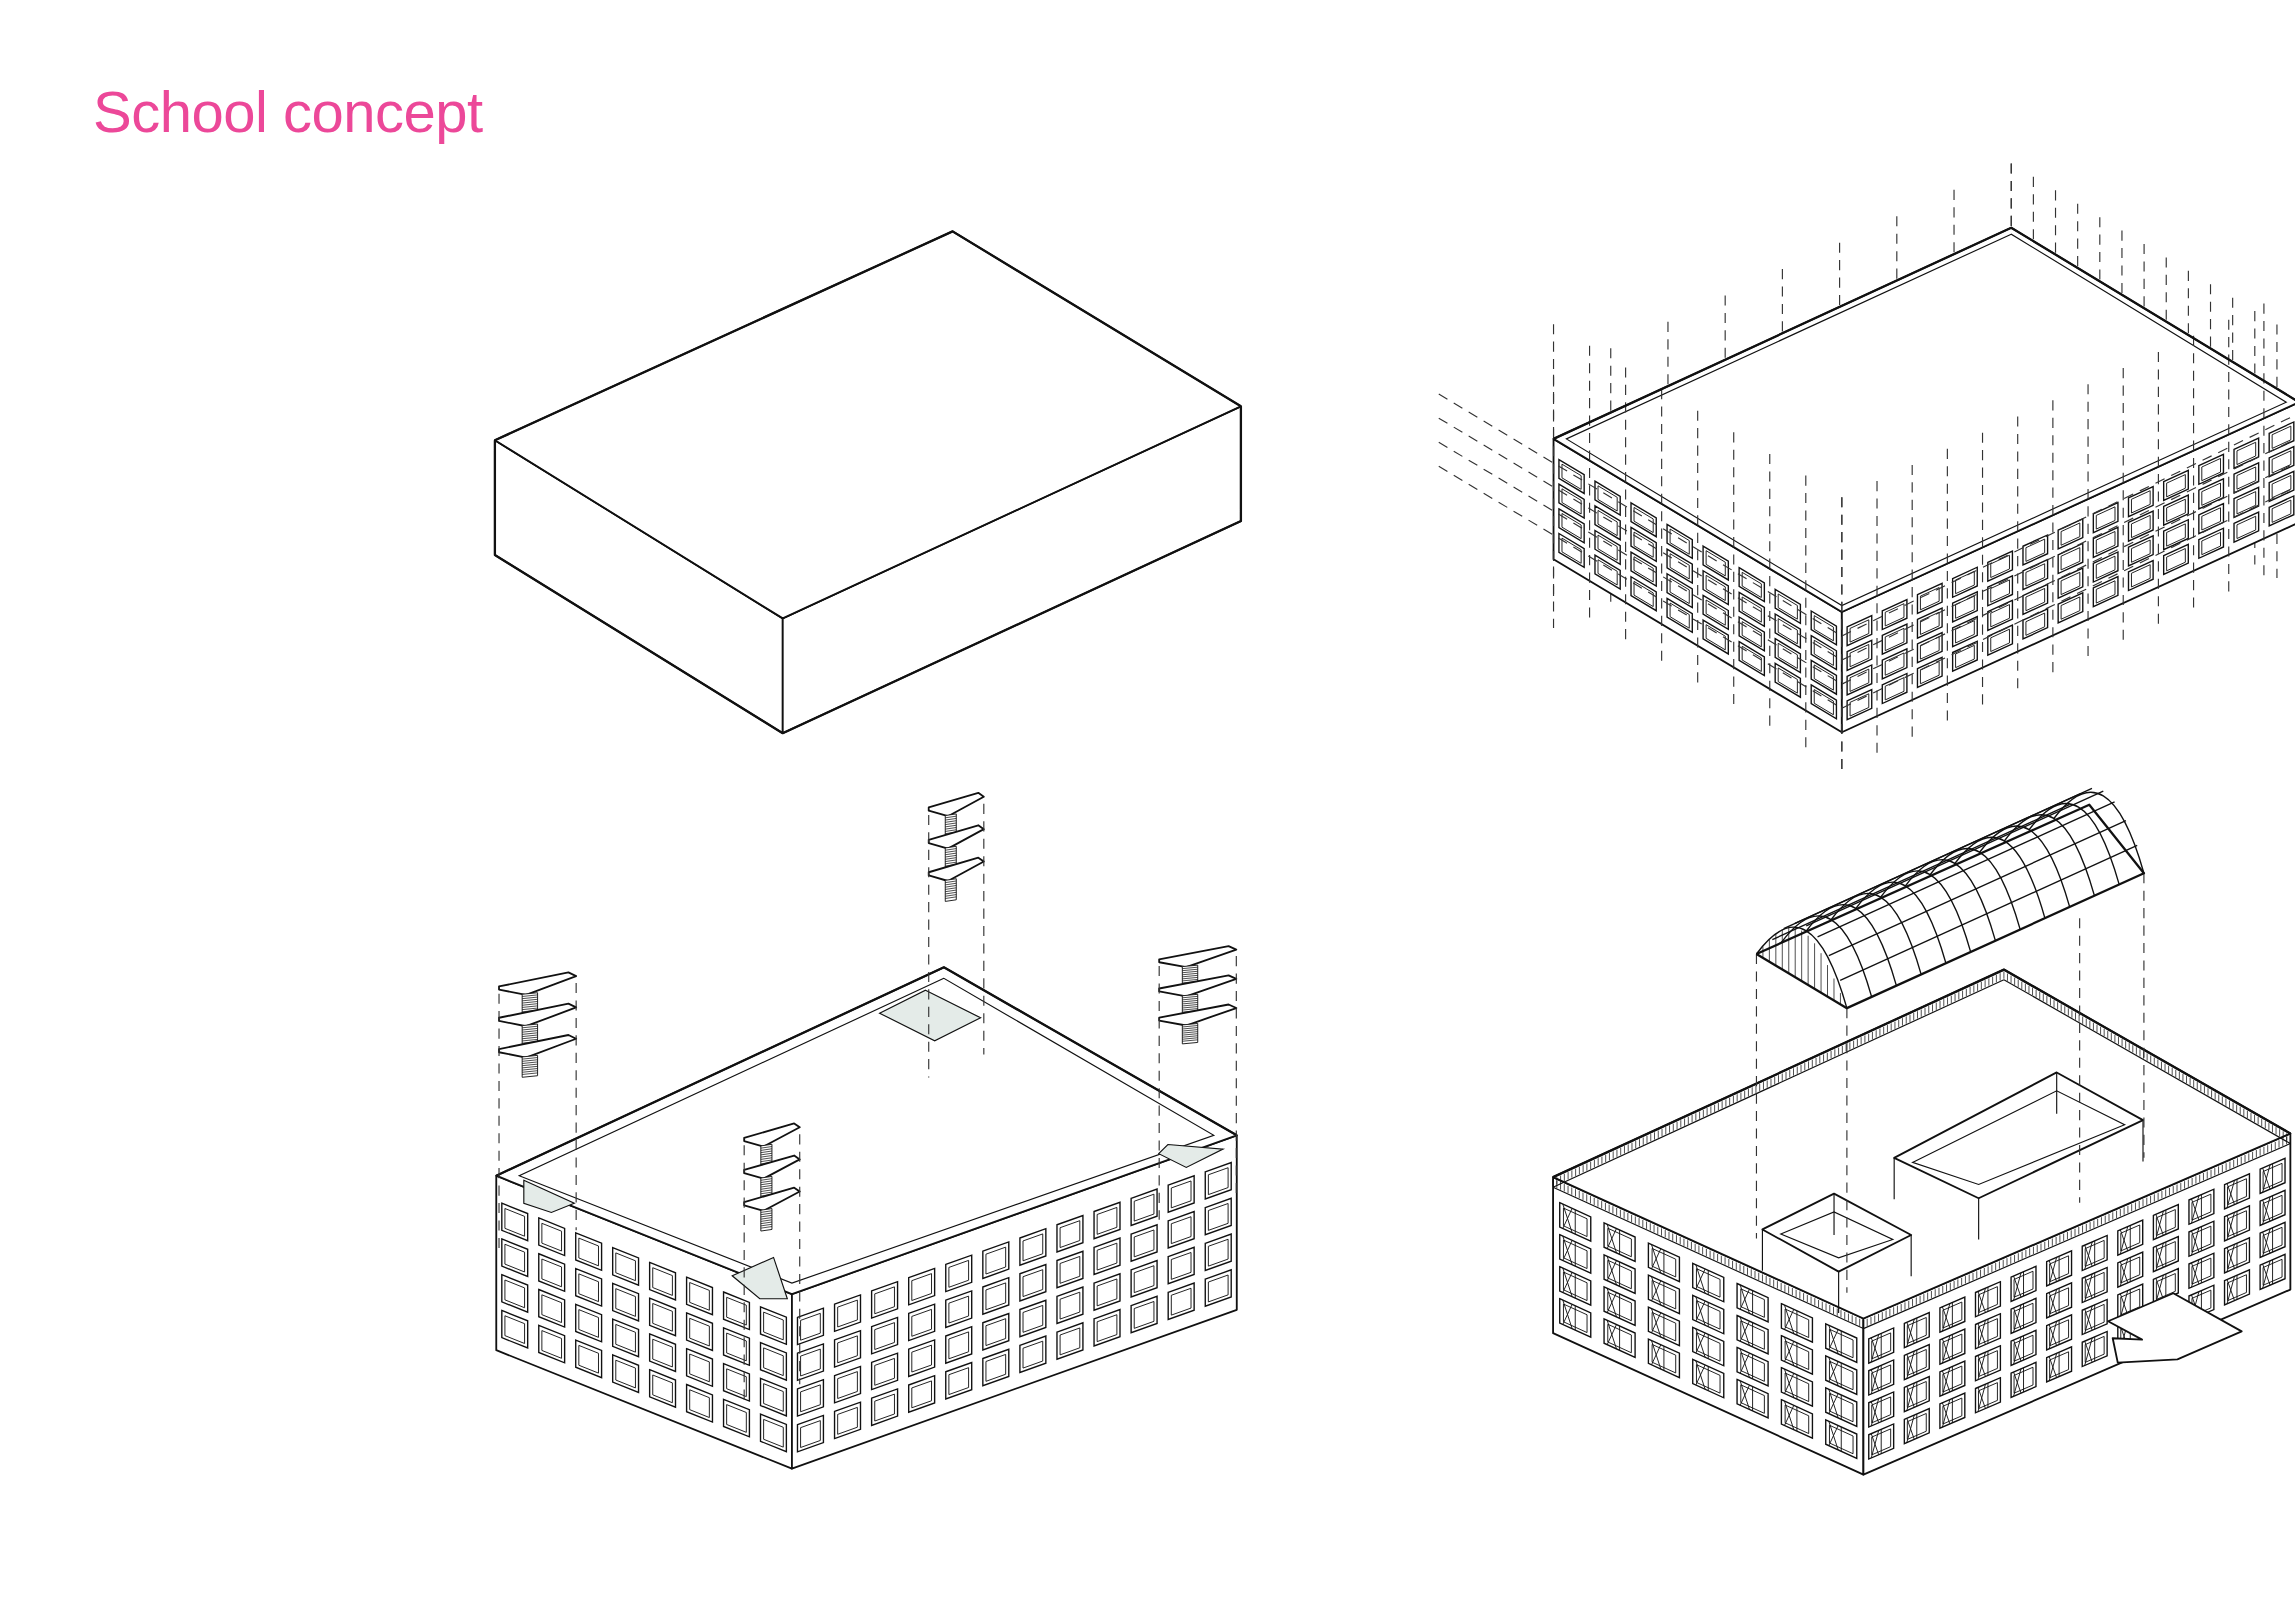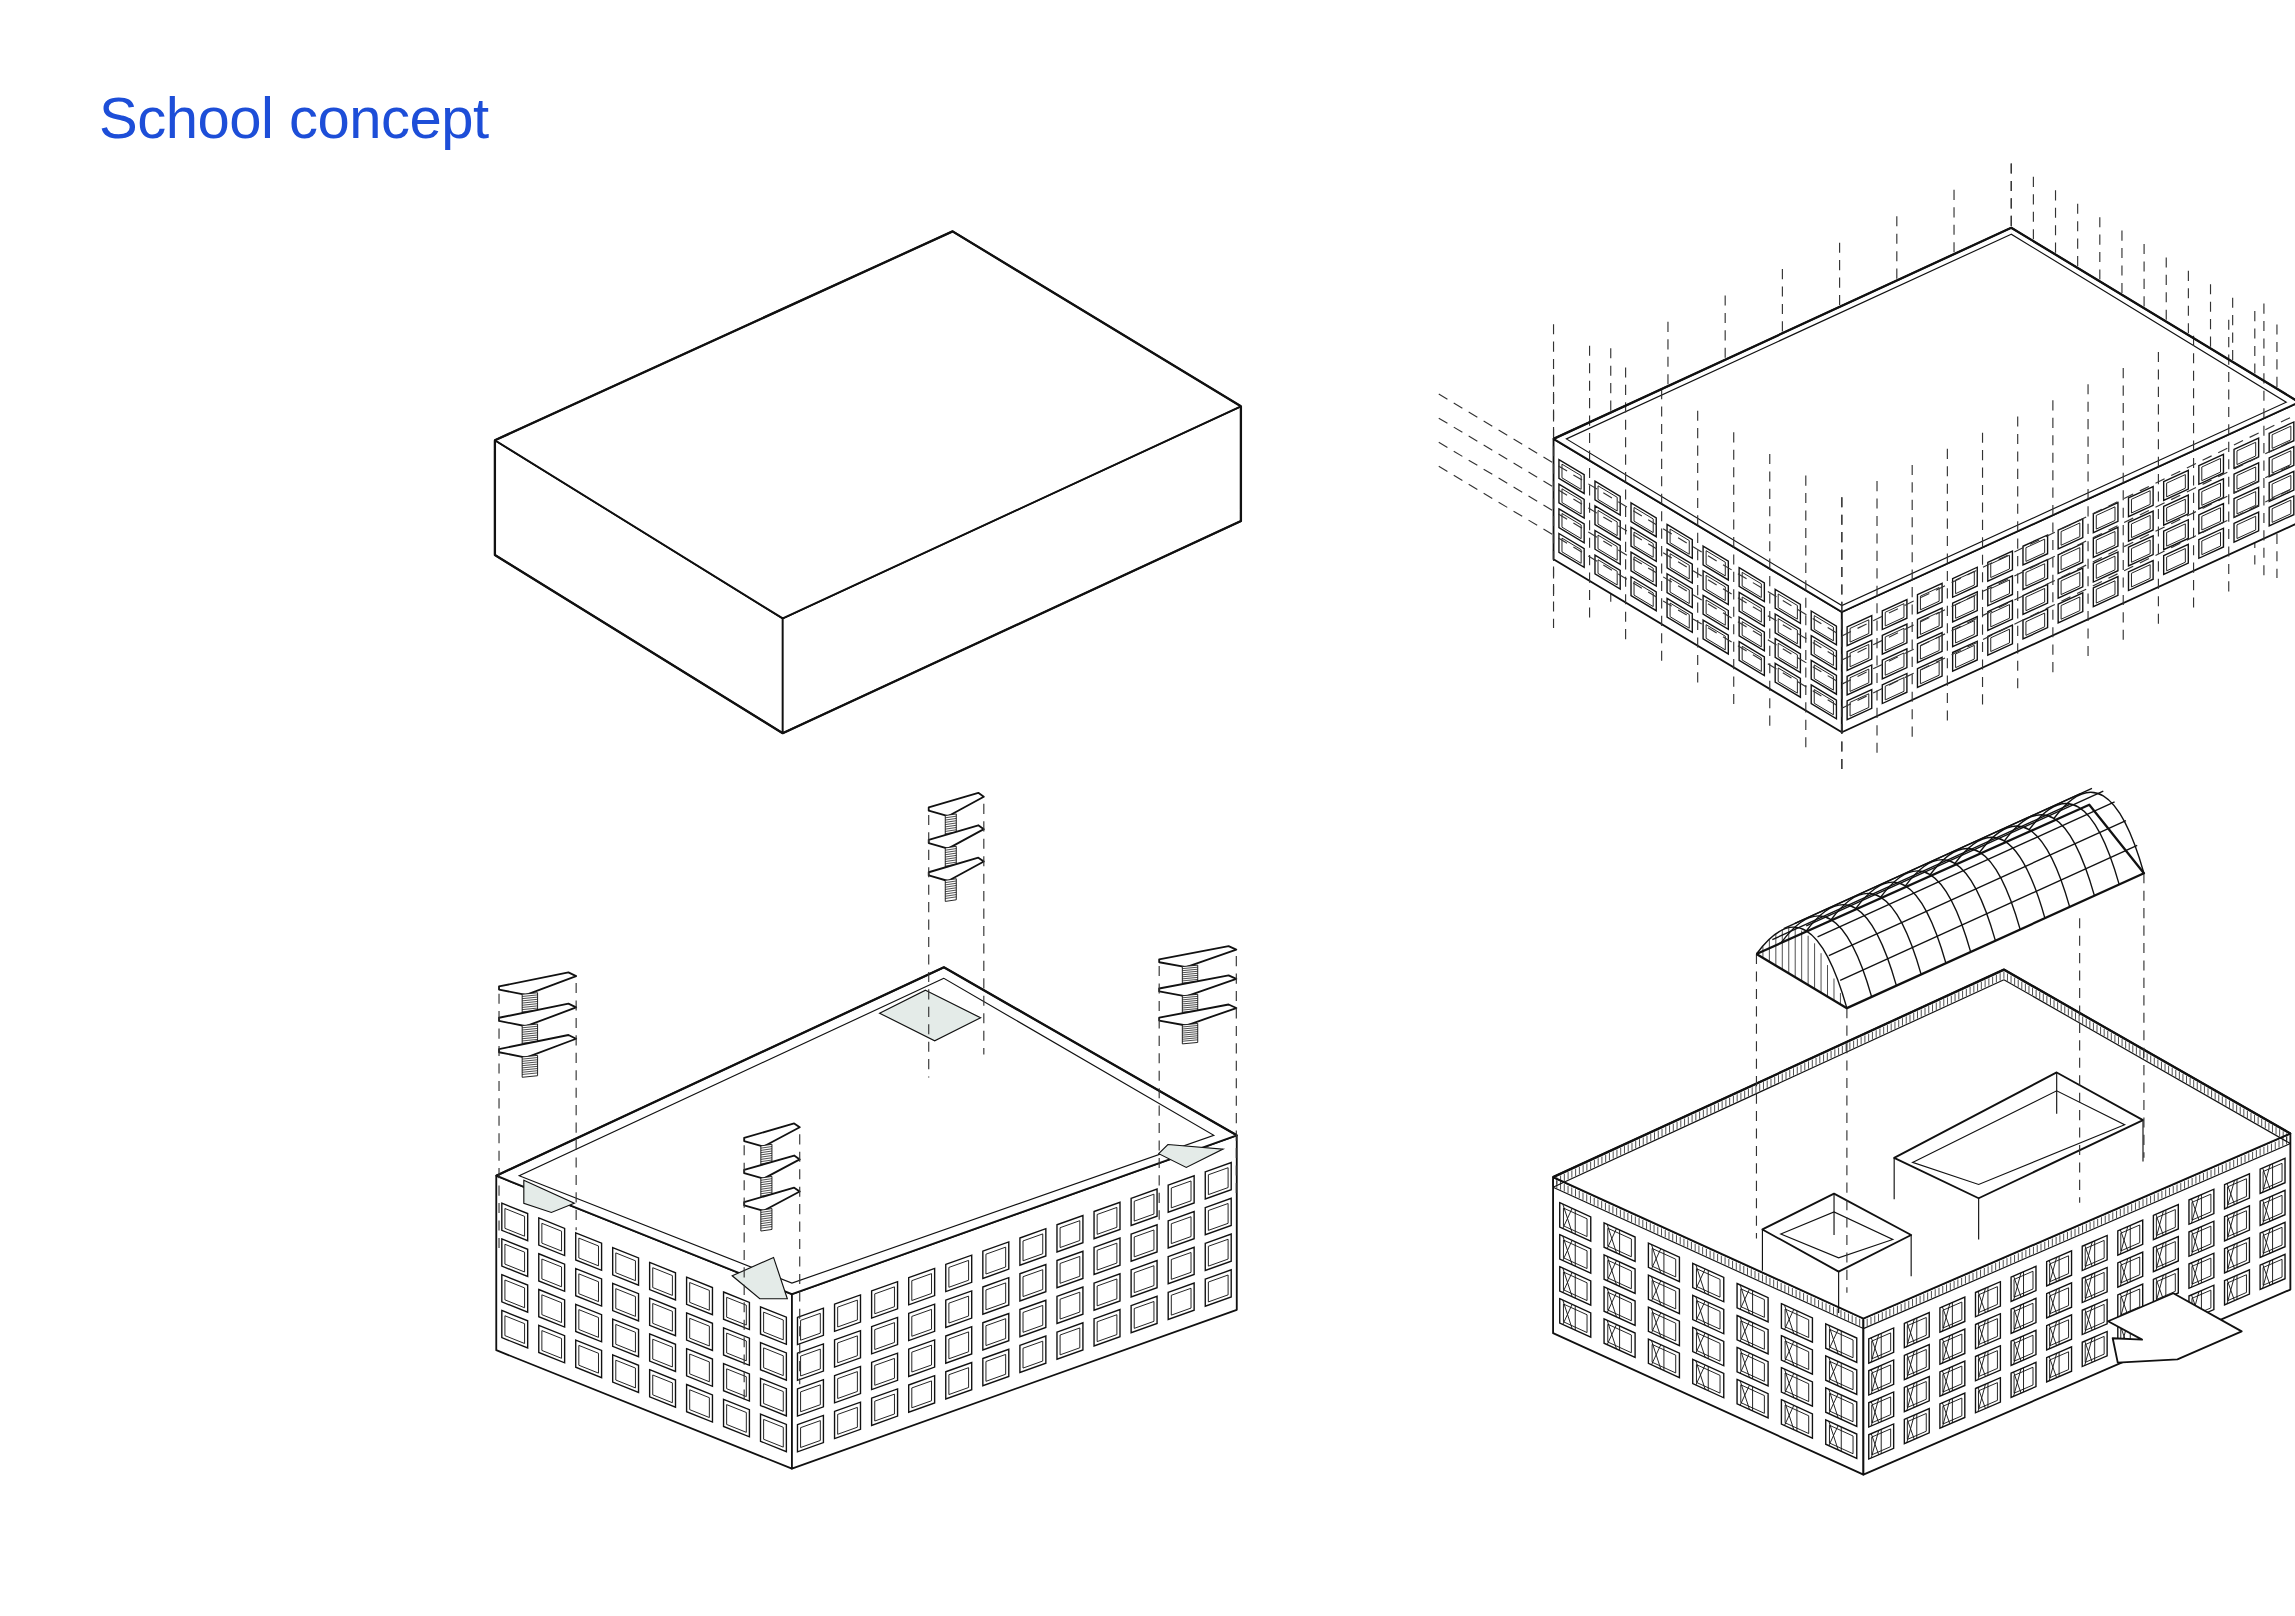--- a/index.html
+++ b/index.html
@@ -1,17 +1,17 @@
 <!DOCTYPE html>
 <html style="font-size:7.3px"><head>
 <meta charset="utf-8">
 <style>
   html, body { margin:0; padding:0; background:#ffffff; }
   body { width:2603px; height:1616px; position:relative; overflow:hidden; font-family:"Liberation Sans", sans-serif; }
-  #title { position:absolute; left:87px; top:77px; font-size:58px; font-weight:400; color:#1d4ed8; letter-spacing:-0.5px; line-height:1; margin:12px; }
+  #title { position:absolute; left:87px; top:77px; font-size:58px; font-weight:400; color:#ec4899; letter-spacing:-0.5px; line-height:1; margin:6px; }
   svg#stage { position:absolute; left:0; top:0; width:2603px; height:1616px; }
   .edge { fill:none; stroke:#111; stroke-width:5; stroke-linejoin:round; }
   .edge-thin { fill:none; stroke:#111; stroke-width:2.5; }
   .face { fill:#ffffff; stroke:#111; stroke-width:4; stroke-linejoin:round; }
   .dash { fill:none; stroke:#333; stroke-width:2.5; stroke-dasharray:22 16; }
   .win { fill:#fff; stroke:#111; stroke-width:3; }
   .win-inner { fill:none; stroke:#111; stroke-width:2; }
   .core { fill:#e4ebe8; stroke:#111; stroke-width:2.5; }
   .vault-rib { fill:none; stroke:#111; stroke-width:3; }
   .hatch { fill:none; stroke:#111; stroke-width:1.6; }

